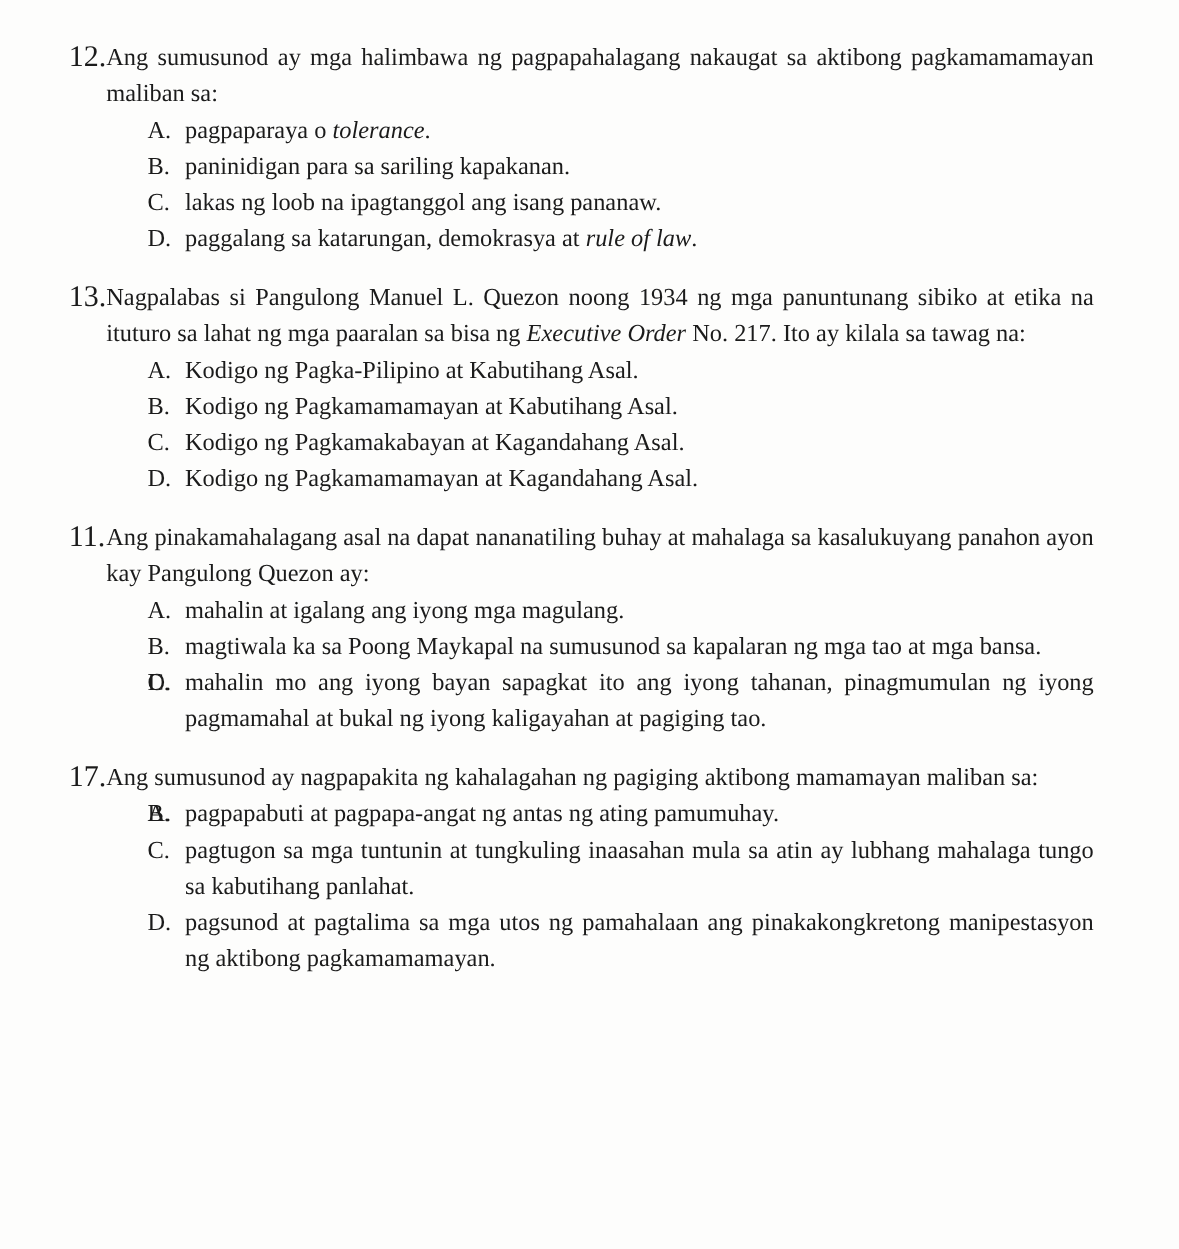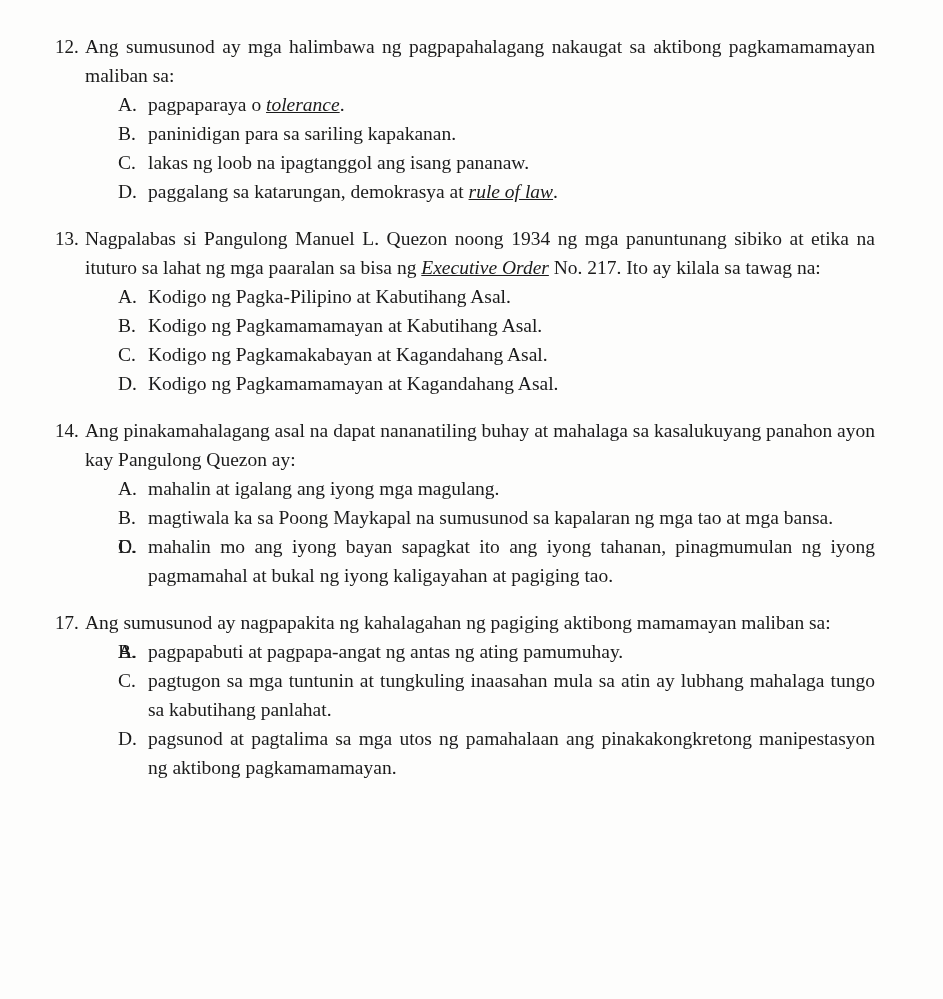--- a/index.html
+++ b/index.html
@@ -40,21 +40,21 @@
     text-justify: inter-word;
     font-size: 19.5px;
     line-height: 29px;
     margin: 0;
   }
   .stem .qnum {
     position: absolute;
     left: 0;
     top: 0;
     text-align: right;
-    font-size: 19px;
+    font-size: 24px;
     white-space: nowrap;
   }
   
   .stem .stem-text {
     display: block;
   }
   .options {
     margin: 0;
     padding: 0;
     list-style: none;
@@ -73,21 +73,20 @@
     top: 0;
     width: 26px;
     text-align: left;
     font-size: 19.5px;
   }
   .option .otext {
     display: block;
   }
   em.it {
     font-style: italic;
-    text-decoration: underline;
   }
 </style>
 </head>
 <body>
 
 <div class="page">
   <div class="page-body" id="questions-root">
       <div class="question-block">
         <p class="stem">
           <span class="qnum">12.</span>
@@ -131,21 +130,21 @@
             <span class="otext"><span>Kodigo ng Pagkamakabayan at Kagandahang Asal.</span></span>
           </li>
           <li class="option">
             <span class="olabel">D.</span>
             <span class="otext"><span>Kodigo ng Pagkamamamayan at Kagandahang Asal.</span></span>
           </li>
         </ul>
       </div>
       <div class="question-block">
         <p class="stem">
-          <span class="qnum">14.</span>
+          <span class="qnum">11.</span>
           <span class="stem-text"><span>Ang pinakamahalagang asal na dapat nananatiling buhay at mahalaga sa kasalukuyang panahon ayon kay Pangulong Quezon ay:</span></span>
         </p>
         <ul class="options">
           <li class="option">
             <span class="olabel">A.</span>
             <span class="otext"><span>mahalin at igalang ang iyong mga magulang.</span></span>
           </li>
           <li class="option">
             <span class="olabel">B.</span>
             <span class="otext"><span>magtiwala ka sa Poong Maykapal na sumusunod sa kapalaran ng mga tao at mga bansa.</span></span>

